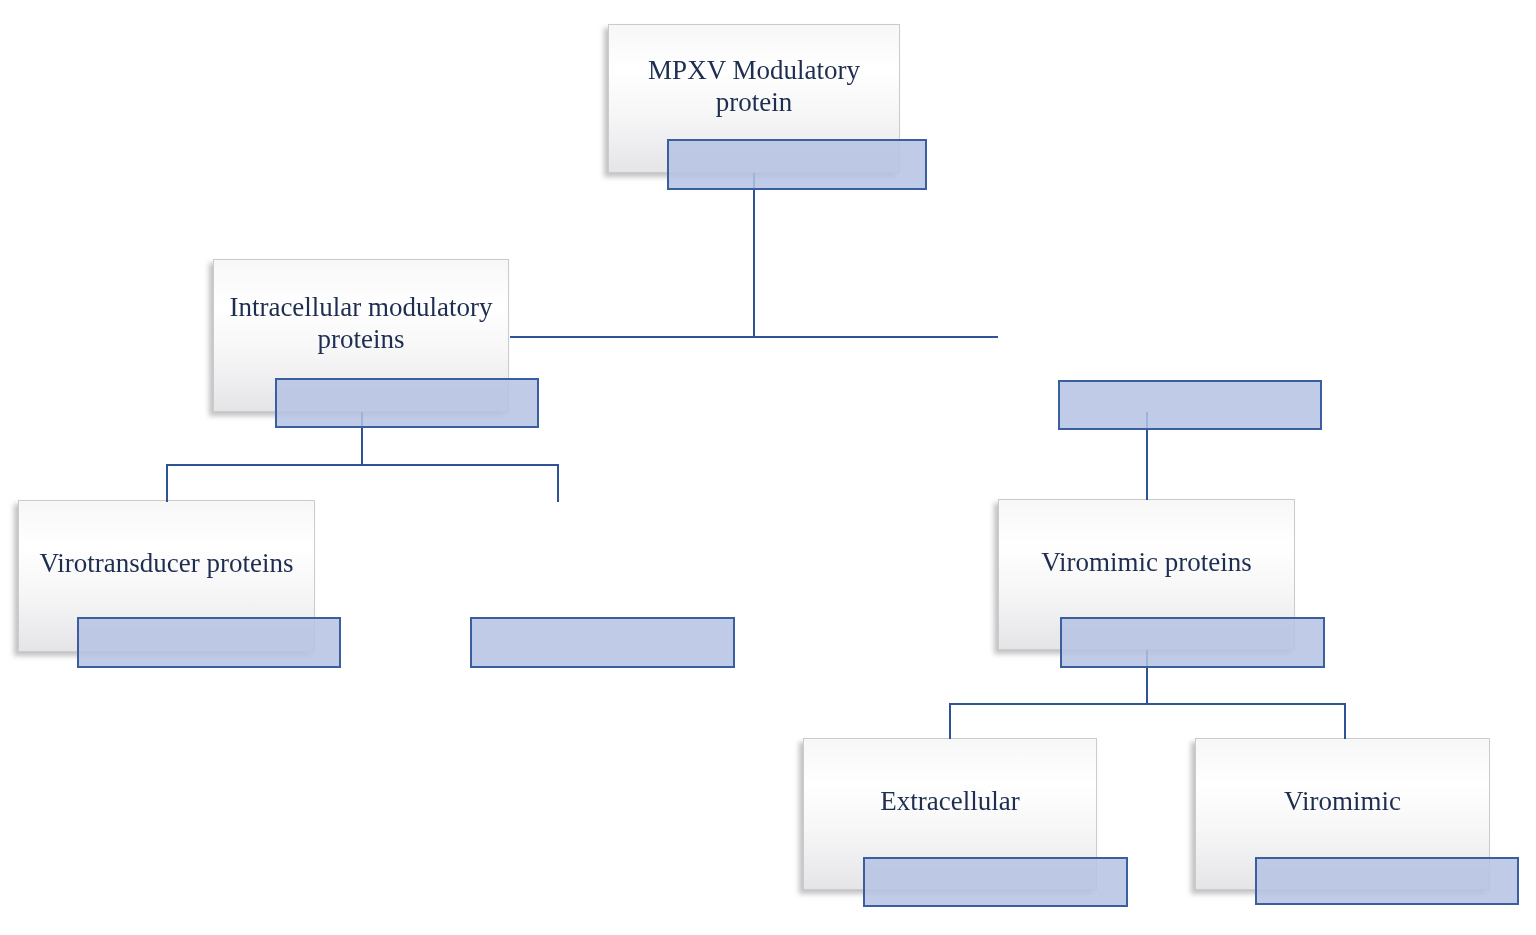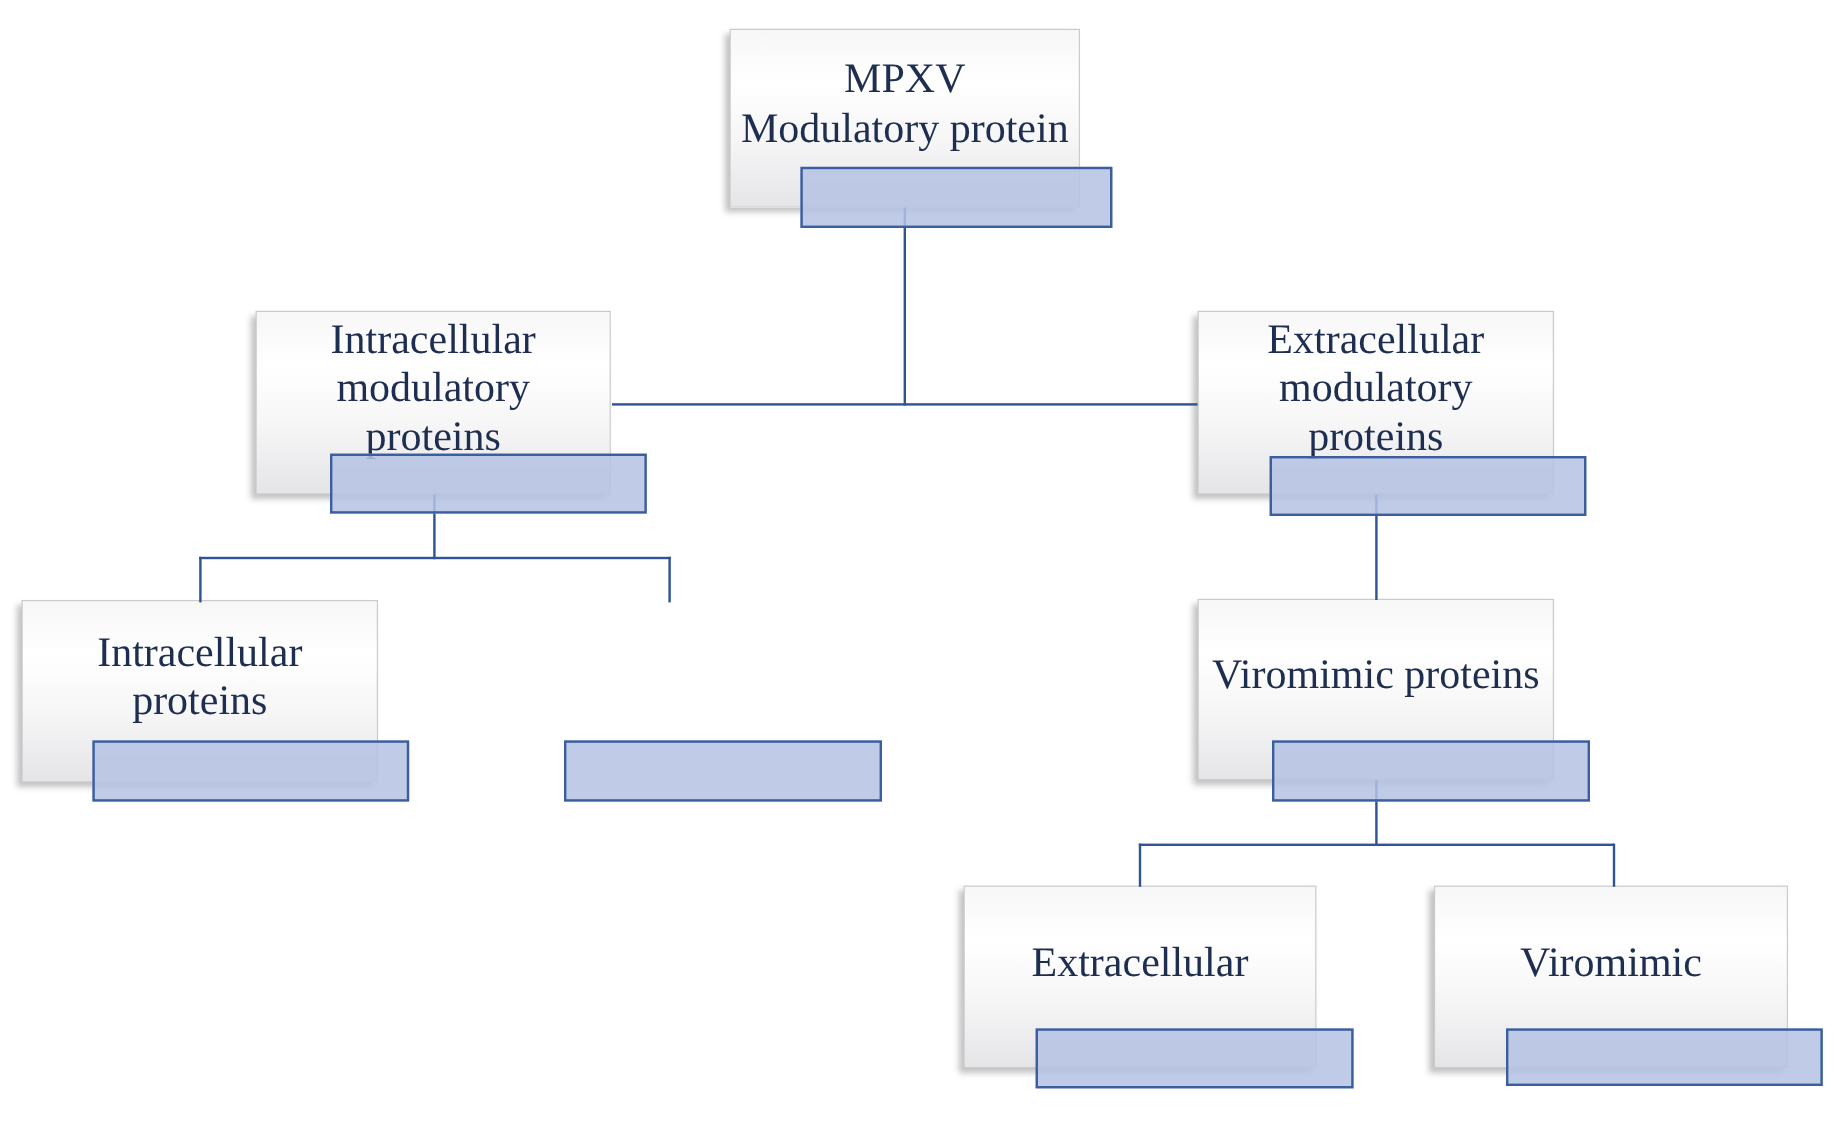--- a/index.html
+++ b/index.html
@@ -20,21 +20,21 @@
     position: absolute;
     box-sizing: border-box;
     background: linear-gradient(180deg, #f7f7f8 0%, #ffffff 30%, #f6f6f7 62%, #e5e5e8 100%);
     border: 1px solid #cbcbcd;
     box-shadow: -4px 4px 5px rgba(80,80,80,0.35);
     display: flex;
     align-items: center;
     justify-content: center;
     text-align: center;
     color: #1e2e50;
-    font-size: 35px;
+    font-size: 27px;
     line-height: 1.15;
     padding: 0 8px 24px 8px;
     z-index: 1;
   }
   .box span { display: block; }
   
   .tag {
     position: absolute;
     box-sizing: border-box;
     background: rgba(182,195,227,0.86);
@@ -85,25 +85,22 @@
 <body>
 
 <div id="stage">
 
   <div class="box n-root">
     <span>MPXV Modulatory protein</span>
   </div>
   <div class="box n-intracellular">
     <span>Intracellular modulatory proteins</span>
   </div>
-  <div class="box n-extracellular">
-    <span>Extracellular modulatory proteins</span>
-  </div>
   <div class="box n-virotransducer">
-    <span>Intracellular proteins</span>
+    <span>Virotransducer proteins</span>
   </div>
   <div class="box n-viromimic">
     <span>Viromimic proteins</span>
   </div>
   <div class="box n-viroreceptors">
     <span>Extracellular</span>
   </div>
   <div class="box n-virokines">
     <span>Viromimic</span>
   </div>

